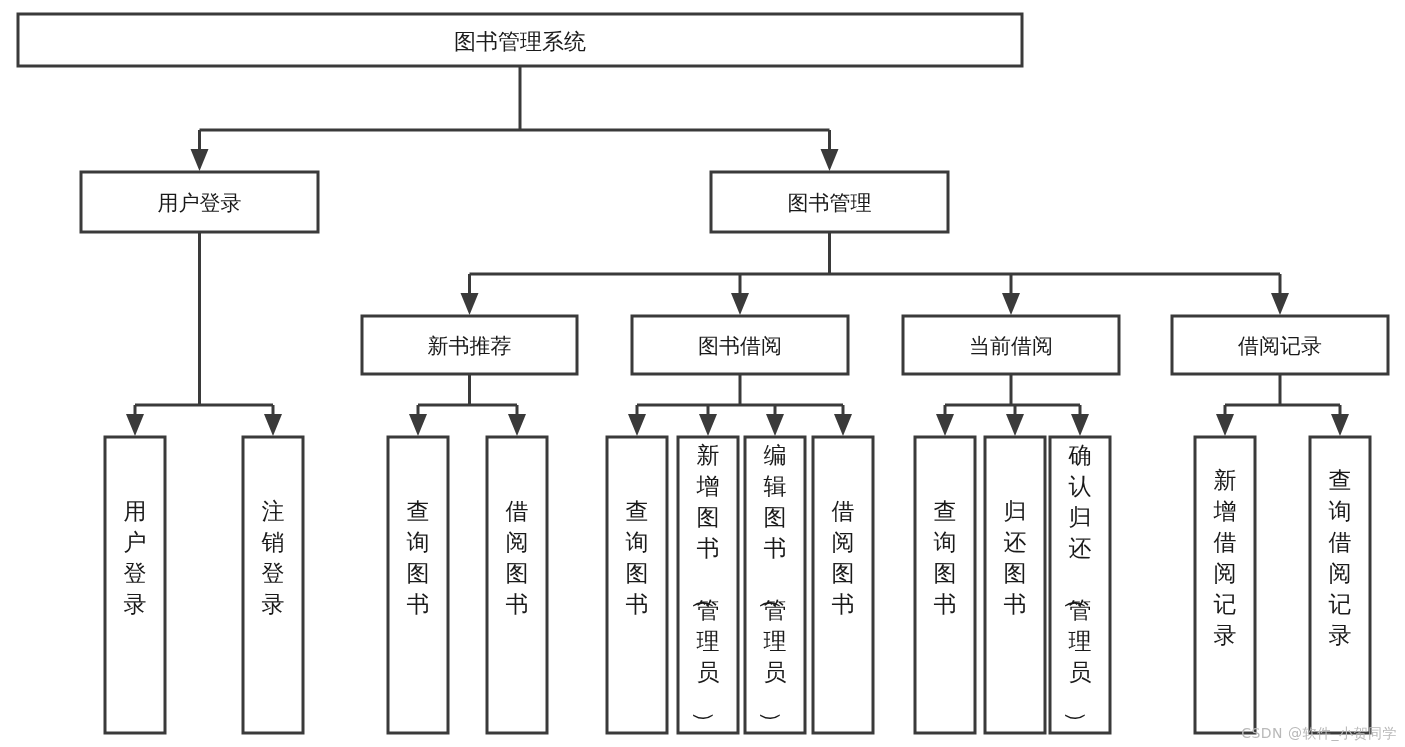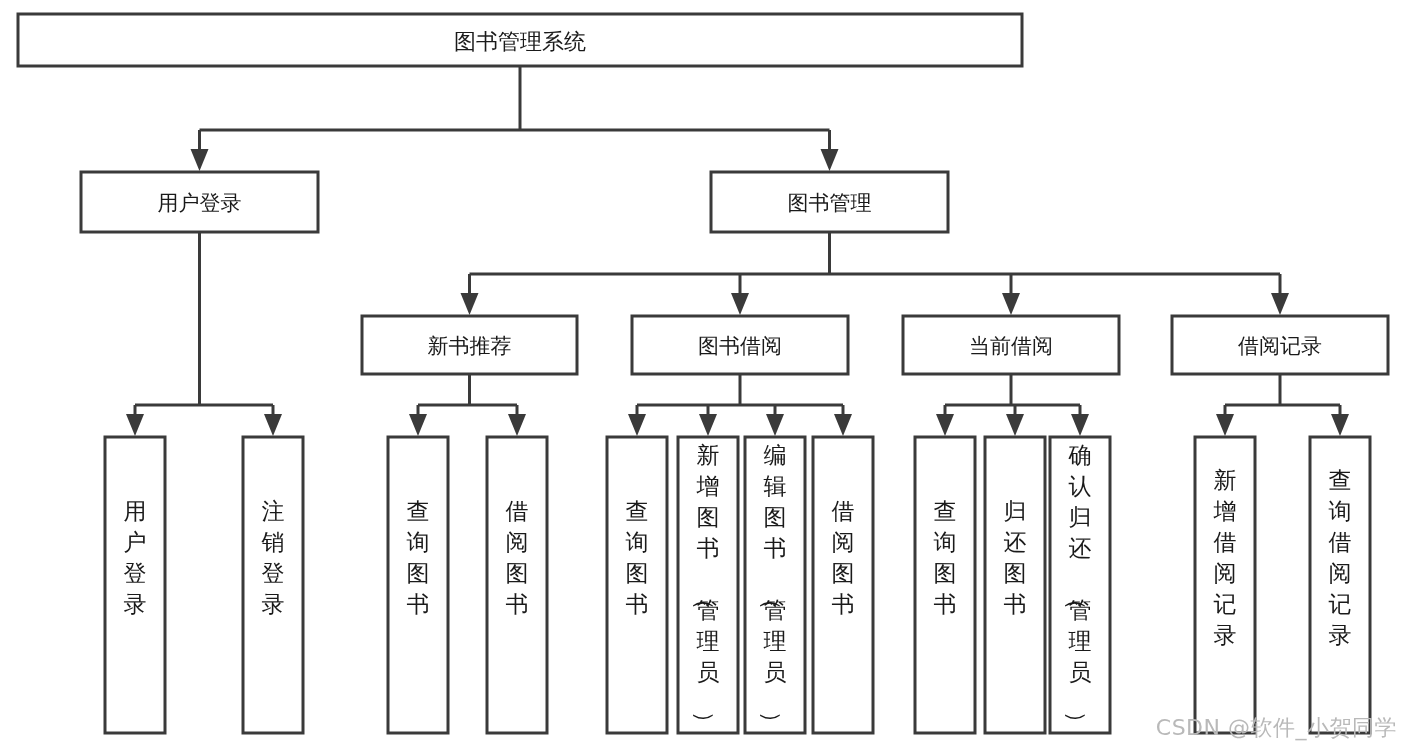--- a/index.html
+++ b/index.html
@@ -58,21 +58,21 @@
     font-family: "DejaVu Sans", "Liberation Sans", sans-serif;
     font-size: 23px;
     fill: #1a1a1a;
     text-anchor: middle;
   }
   .watermark {
     position: absolute;
     right: 8px;
     bottom: 4px;
     font-family: "DejaVu Sans", "Liberation Sans", sans-serif;
-    font-size: 22px;
+    font-size: 14px;
     color: #b9b9b9;
     letter-spacing: 0.5px;
     white-space: nowrap;
     user-select: none;
   }
 </style>
 </head>
 <body>
 
 <div id="diagram-root">

